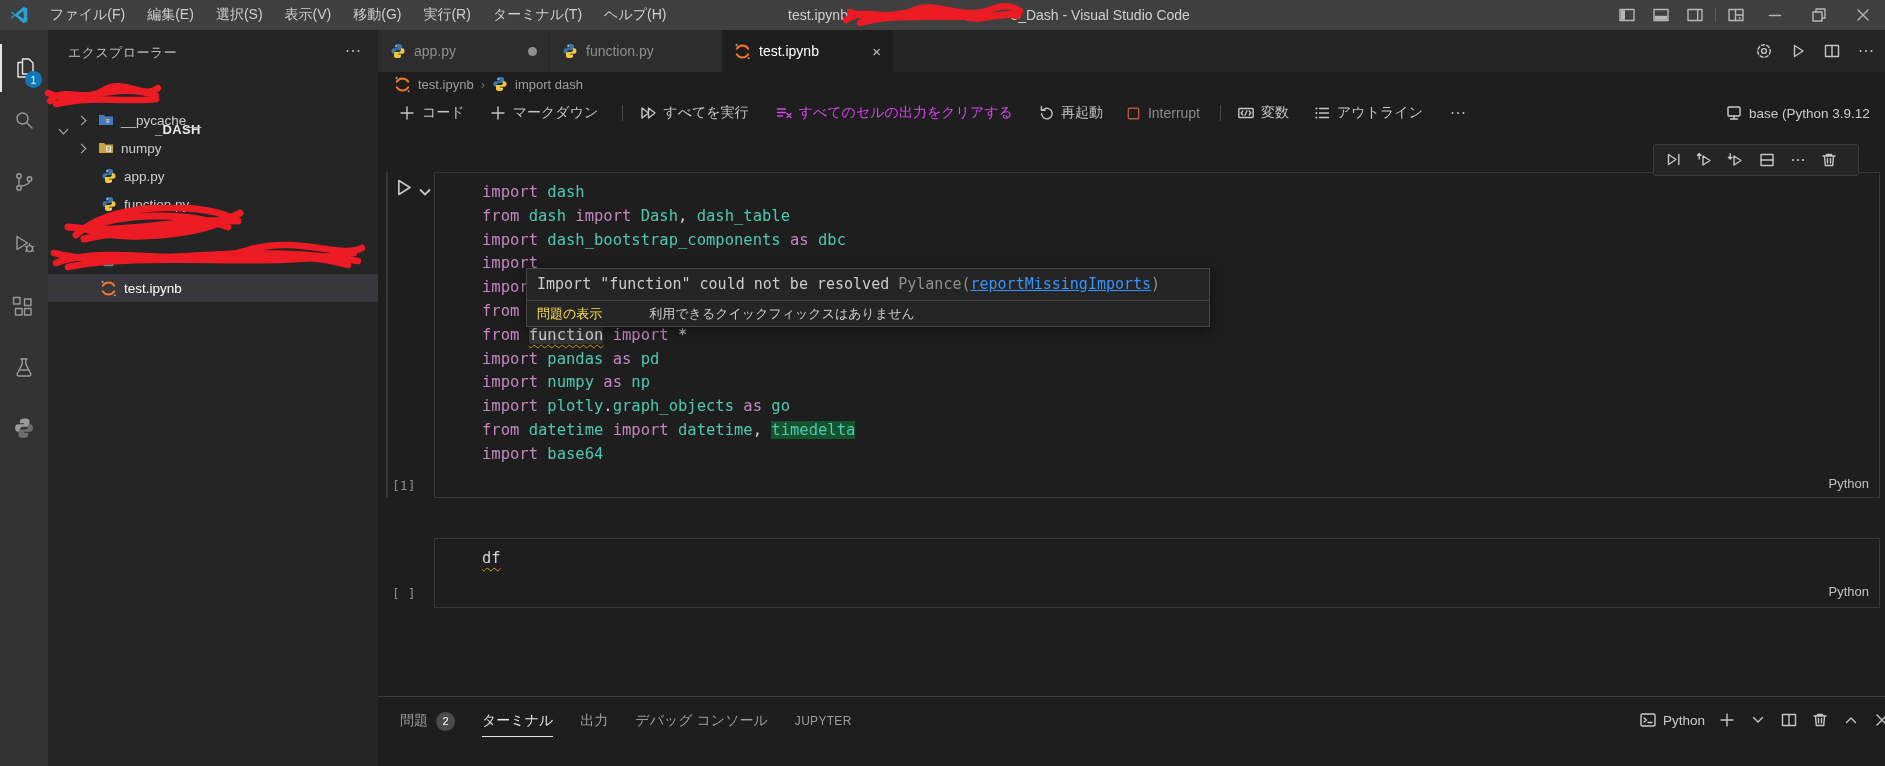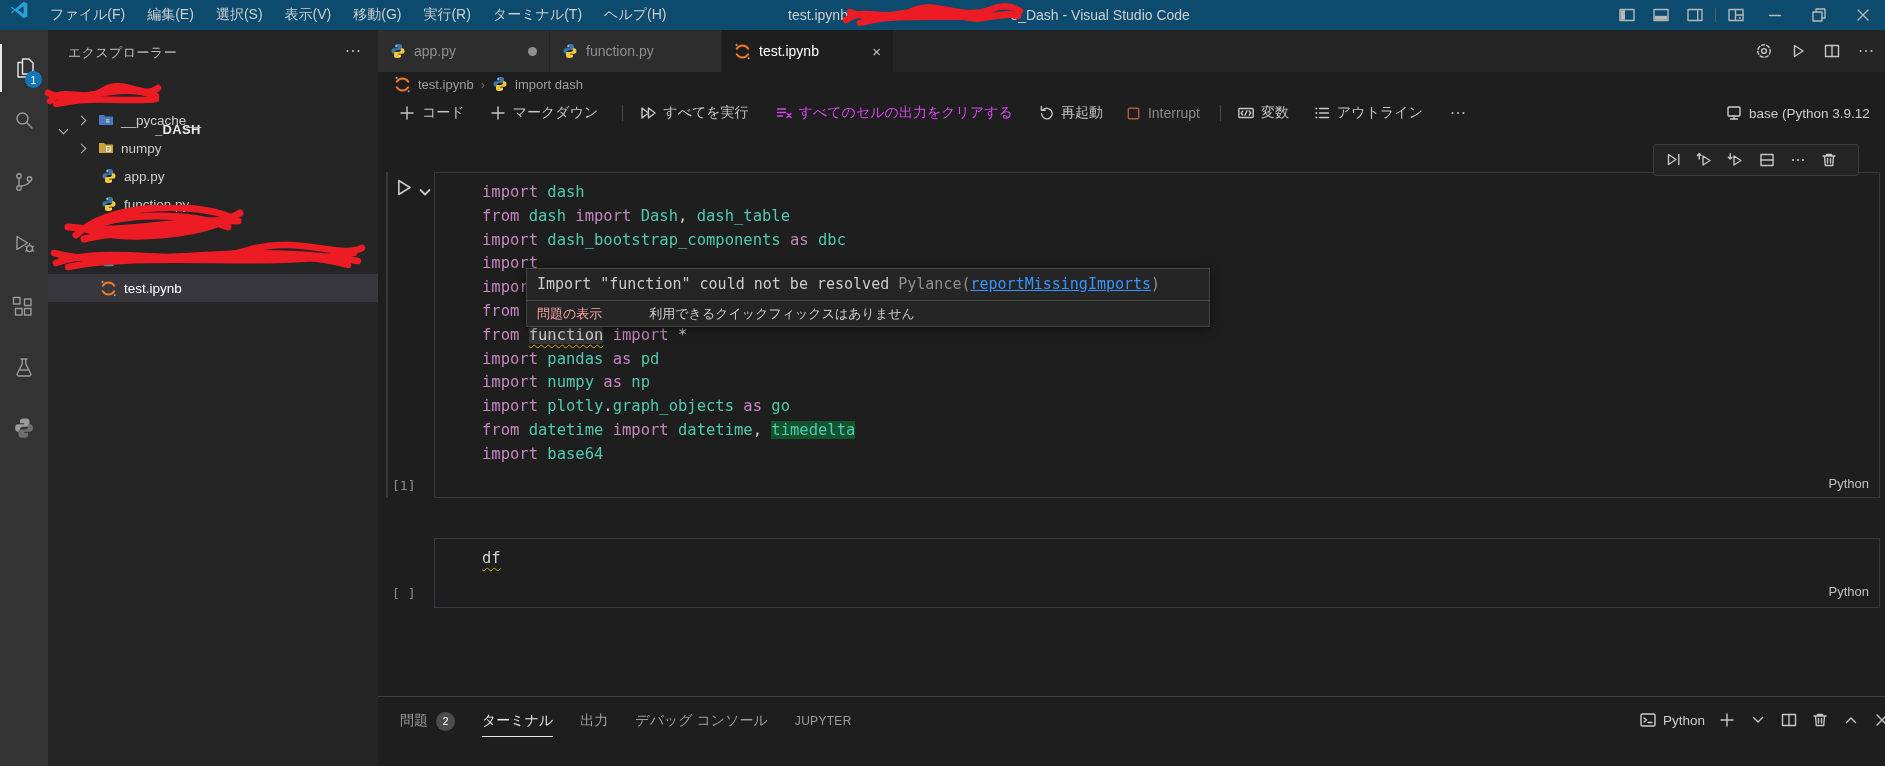--- a/index.html
+++ b/index.html
@@ -1,20 +1,20 @@
 <!DOCTYPE html>
 <html><head>
 <meta charset="utf-8">
 <style>
   *{margin:0;padding:0;box-sizing:border-box}
   html,body{width:1885px;height:766px;overflow:hidden}
   body{background:#1e1e1e;font-family:"Liberation Sans","DejaVu Sans",sans-serif;color:#ccc;position:relative}
   .i svg{display:block}
   
-  .titlebar{position:absolute;left:0;top:0;width:1885px;height:30px;background:#0c4a6e;display:flex;align-items:flex-start;z-index:5}
+  .titlebar{position:absolute;left:0;top:0;width:1885px;height:30px;background:#404040;display:flex;align-items:center;z-index:5}
   .vslogo{margin:0 10px 0 9px}
   .menus{display:flex;align-items:center;height:100%}
   .menu-item{padding:0 11px;font-size:14px;color:#cfcfcf;height:100%;display:flex;align-items:center;cursor:default}
   .win-title{position:absolute;left:788px;top:0;height:30px;display:flex;align-items:center;font-size:14px;color:#cfcfcf;white-space:pre}
   .title-gap{display:inline-block;width:150px}
   .win-controls{position:absolute;right:0;top:0;height:30px;display:flex;align-items:center;gap:0}
   .wc{width:34px;height:30px;display:flex;align-items:center;justify-content:center;color:#b6b6b6}
   .wc-sep{width:1px;height:14px;background:#5a5a5a;margin:0 3px}
   .wc.wide{width:44px}
   
@@ -63,21 +63,21 @@
   .sel-bg{background:#14532d}
   .word-hl{background:rgba(96,96,96,.35);border-radius:2px}
   .exec-label{position:absolute;left:392px;font-family:"DejaVu Sans Mono",monospace;font-size:13px;color:#8a8a8a;z-index:6}
   .lang-label{position:absolute;right:16px;font-size:13px;color:#c0c0c0;z-index:6}
   
   .tooltip{position:absolute;left:526px;top:268px;width:684px;background:#252526;border:1px solid #454545;box-shadow:0 2px 10px rgba(0,0,0,.55);z-index:40}
   .tt-row1{padding:6px 10px 7px;font-family:"DejaVu Sans Mono","Liberation Mono",monospace;font-size:15px;color:#cccccc;white-space:pre}
   .tt-dim{color:#8f8f8f}
   .tt-link{color:#3794ff;text-decoration:underline}
   .tt-row2{border-top:1px solid #454545;height:26px;display:flex;align-items:center;padding:0 10px;font-size:13px;gap:0;white-space:nowrap}
-  .tt-action{color:#fca5a5}
+  .tt-action{color:#fde047}
   .tt-quickfix{color:#cccccc;margin-left:47px}
   
   .panel-border{position:absolute;left:378px;top:696px;right:0;height:1px;background:#3f3f46}
   .panel-tabs{position:absolute;left:400px;top:700px;height:42px;display:flex;align-items:center;gap:27px;font-size:14px;color:#9d9d9d;z-index:3}
   .ptab{display:flex;align-items:center;gap:8px;height:100%;position:relative}
   .ptab.active{color:#e7e7e7}
   .ptab.active::after{content:"";position:absolute;left:0;right:0;bottom:5px;height:1px;background:#e7e7e7}
   .ptab .pbadge{width:19px;height:19px;border-radius:50%;background:#4d4d4d;color:#ffffff;font-size:11px;display:flex;align-items:center;justify-content:center}
   .ptab.small{font-size:12px;letter-spacing:.3px}
   .panel-right{position:absolute;right:-6px;top:702px;height:36px;display:flex;align-items:center;gap:13px;color:#c5c5c5;z-index:3}

